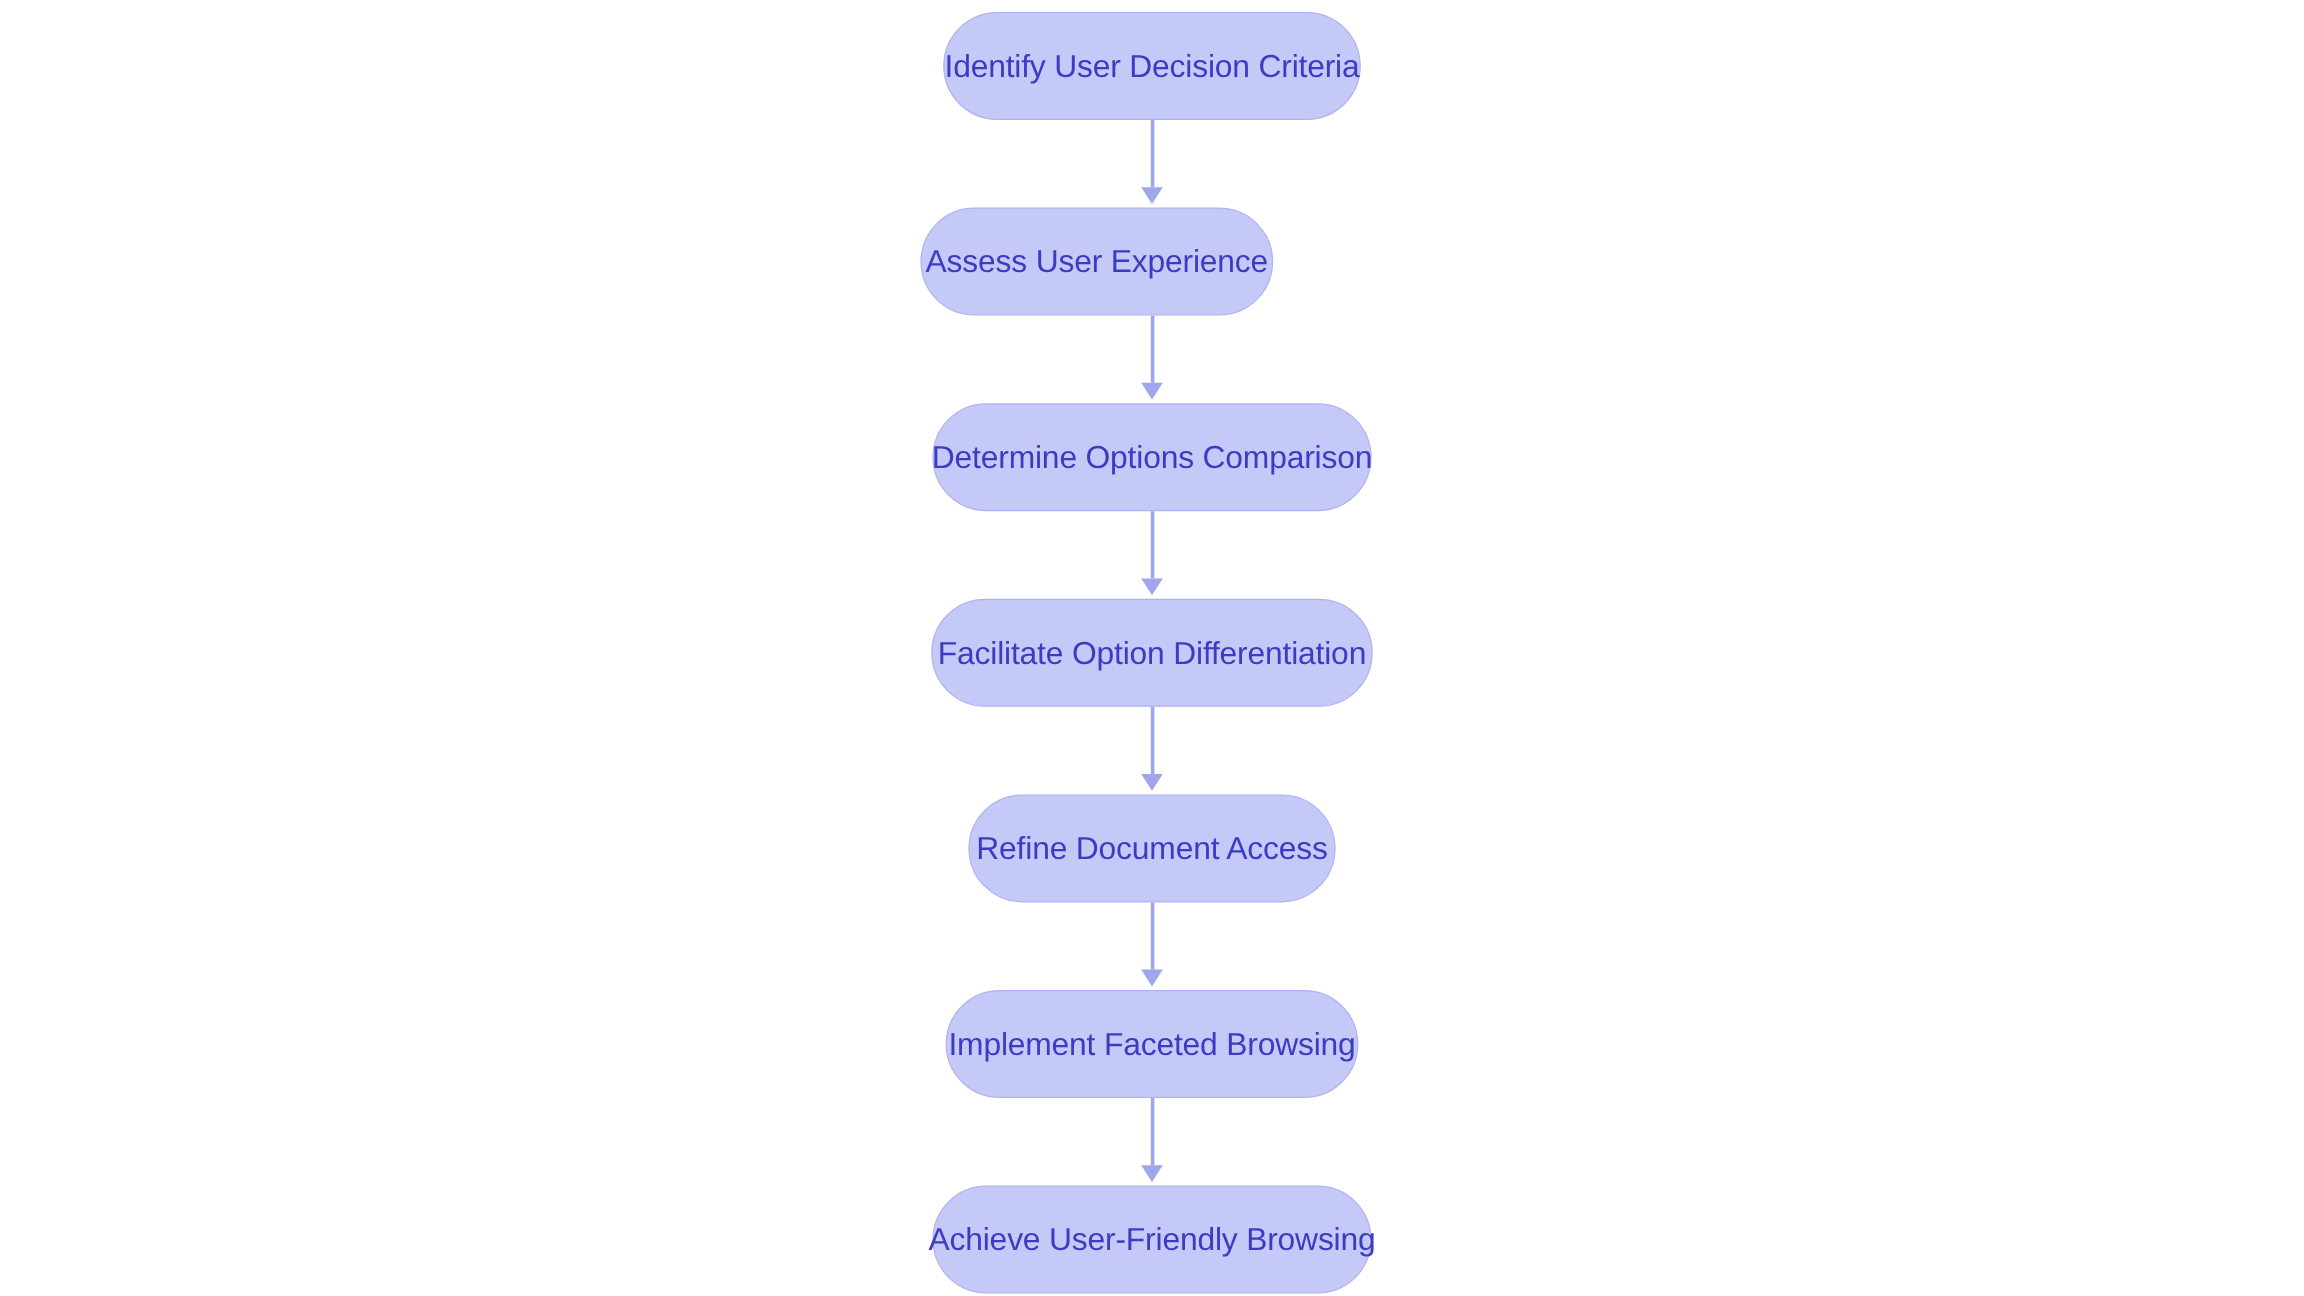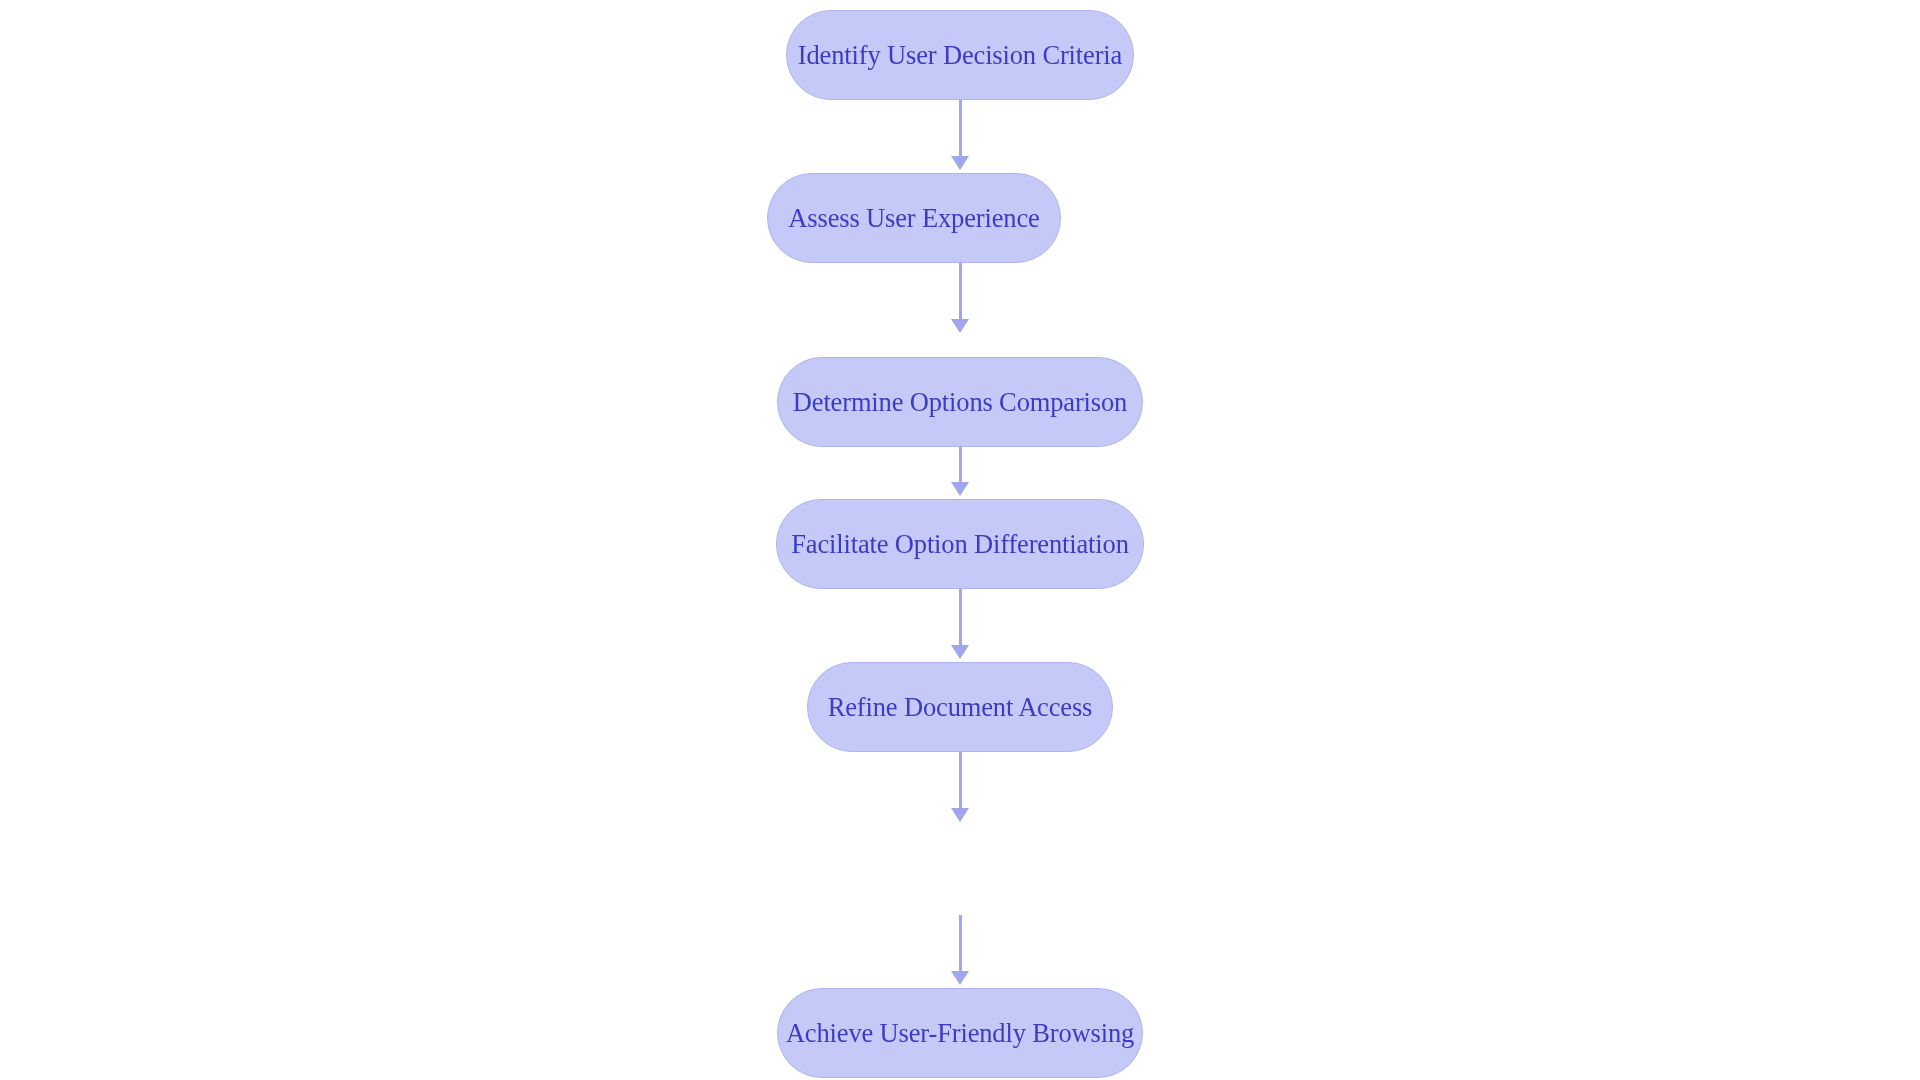--- a/index.html
+++ b/index.html
@@ -29,21 +29,21 @@
     height: 90px;
     background: #c5c9f7;
     border: 1.6px solid #aeb2ef;
     border-radius: 45px;
     display: flex;
     align-items: center;
     justify-content: center;
     z-index: 2;
   }
   .flow-node-label {
-    font-family: Liberation Serif, serif;
+    font-family: Liberation Sans, sans-serif;
     font-size: 26.5px;
     font-weight: 400;
     letter-spacing: -0.15px;
     color: #3b3bc4;
     white-space: nowrap;
     line-height: 1;
     user-select: none;
   }
 
   
@@ -103,30 +103,33 @@
   </div>
 
   <div class="flow-node" style="left:786px; top:10px; width:348px;">
     <span class="flow-node-label">Identify User Decision Criteria</span>
   </div>
 
   <div class="flow-node" style="left:767px; top:173px; width:294px;">
     <span class="flow-node-label">Assess User Experience</span>
   </div>
 
-  <div class="flow-node" style="left:777px; top:336px; width:366px;margin-top:21px;">
+  <div class="flow-node" style="left:777px; top:336px; width:366px;">
     <span class="flow-node-label">Determine Options Comparison</span>
   </div>
 
   <div class="flow-node" style="left:776px; top:499px; width:368px;justify-content:center;">
     <span class="flow-node-label">Facilitate Option Differentiation</span>
   </div>
 
   <div class="flow-node" style="left:807px; top:662px; width:306px;">
     <span class="flow-node-label">Refine Document Access</span>
   </div>
 
+  <div class="flow-node" style="left:788px; top:825px; width:344px;">
+    <span class="flow-node-label">Implement Faceted Browsing</span>
+  </div>
 
   <div class="flow-node" style="left:777px; top:988px; width:366px;justify-content:center;">
     <span class="flow-node-label">Achieve User-Friendly Browsing</span>
   </div>
 
 </div>
 
 </body></html>

